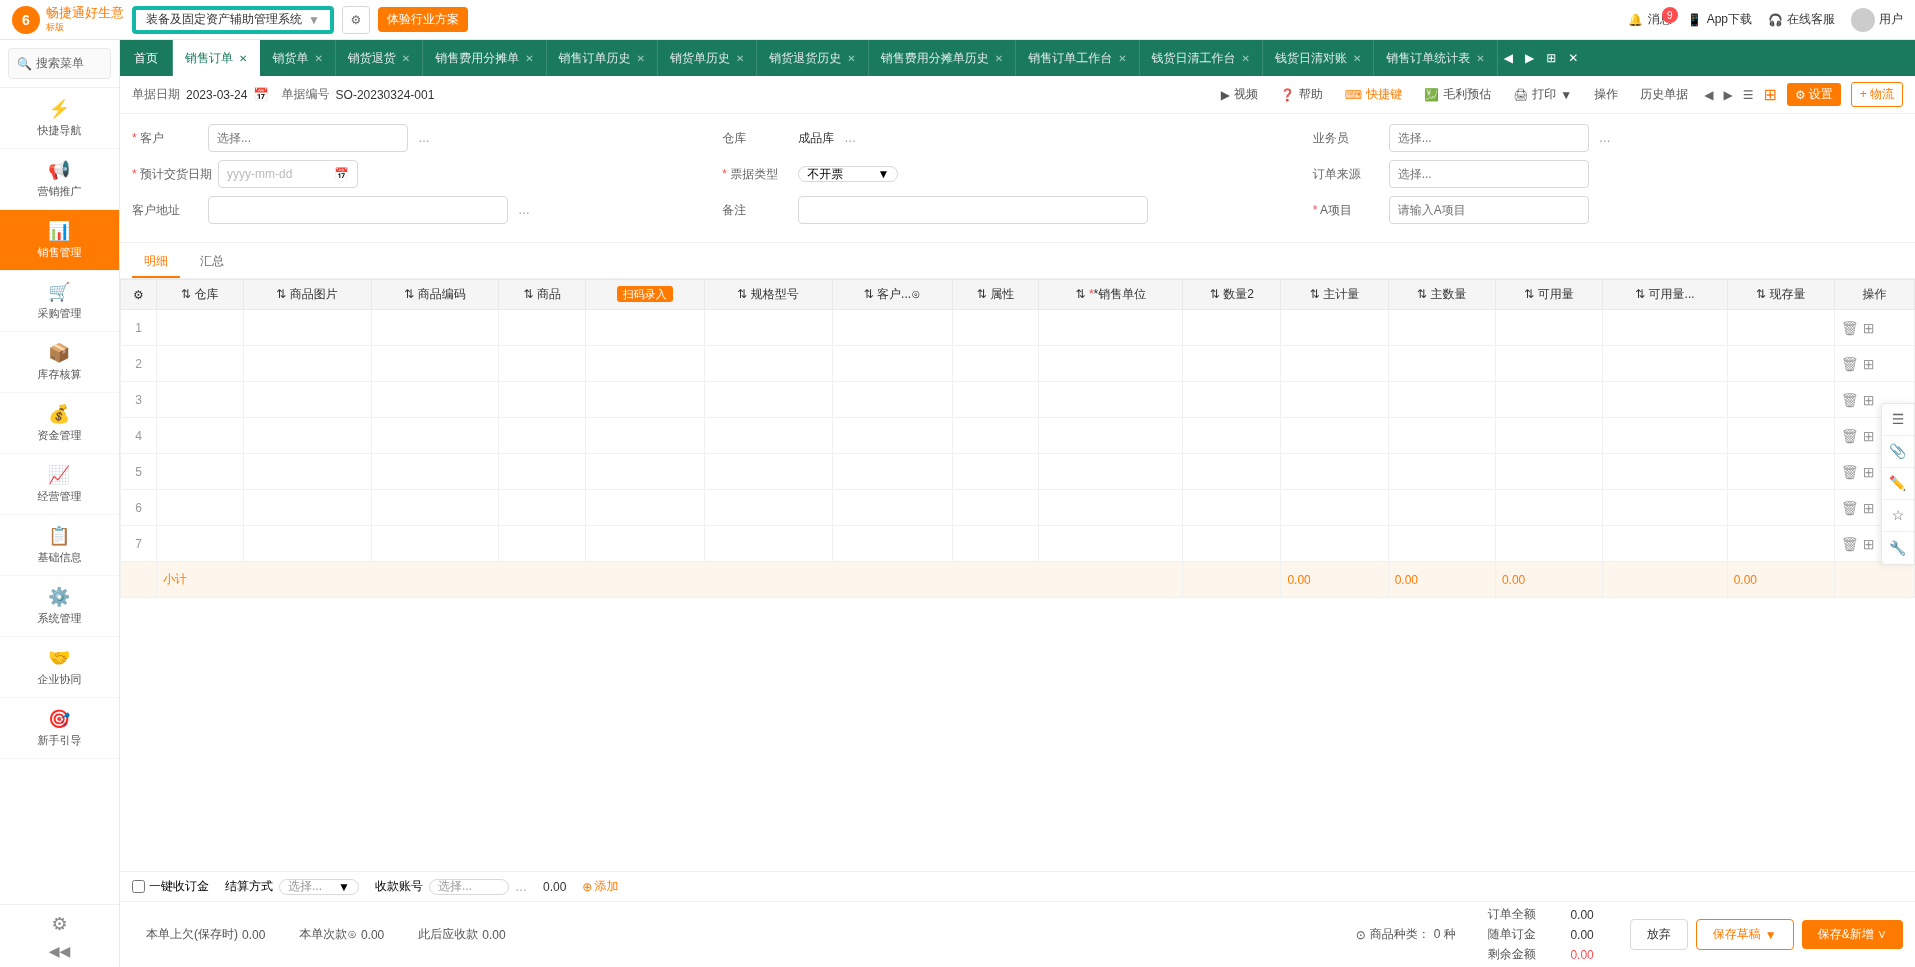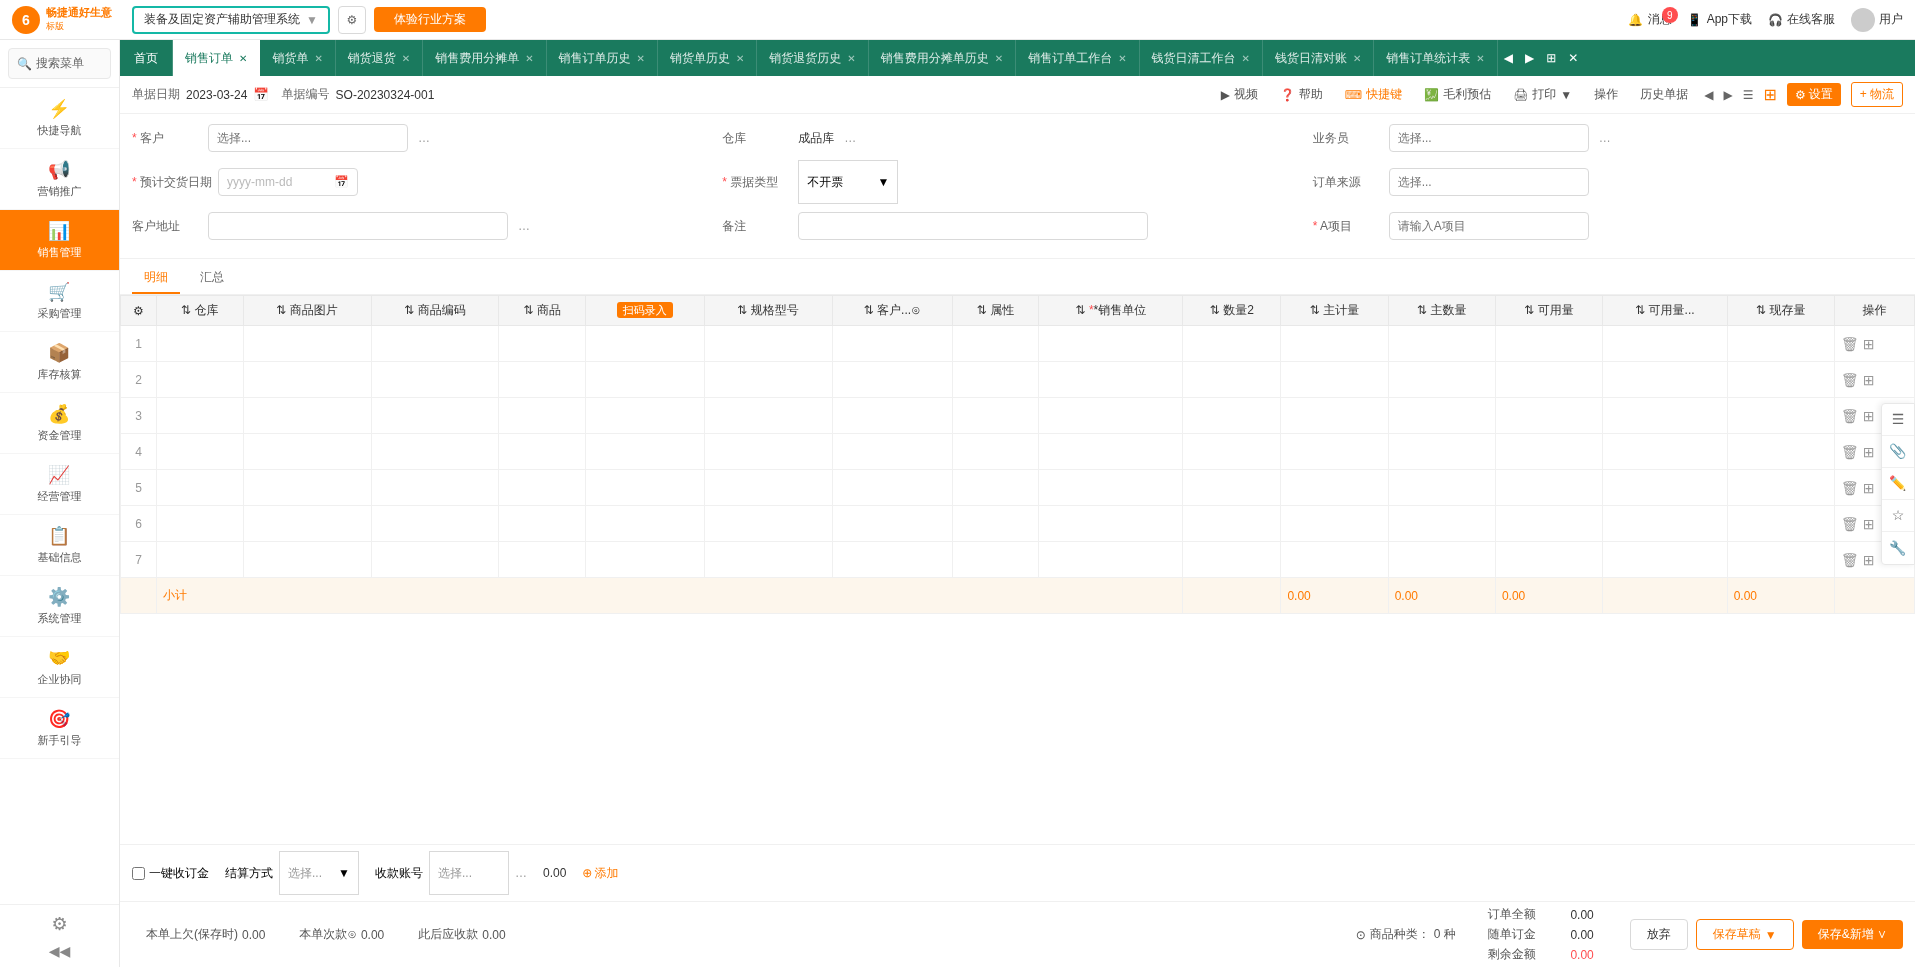--- a/index.html
+++ b/index.html
@@ -23,26 +23,26 @@
       flex-shrink: 0;
     }
     .logo-icon {
       width: 28px; height: 28px;
       background: #ff7a00;
       border-radius: 50%;
       display: flex; align-items: center; justify-content: center;
       color: #fff; font-size: 14px; font-weight: bold;
       margin-right: 6px;
     }
-    .logo-text { font-size: 11px; color: #ff7a00; line-height: 1.2; font-weight: bold; }
+    .logo-text { font-size: 13px; color: #ff7a00; line-height: 1.2; }
     .logo-sub { font-size: 9px; color: #ff7a00; }
     .app-title {
       display: flex; align-items: center;
       padding: 0 10px;
-      border: 2px solid #14b8a6;
+      border: 4px solid #14b8a6;
       border-radius: 4px;
       height: 28px;
       color: #333;
       cursor: pointer;
       margin-right: 8px;
     }
     .app-title .arrow { margin-left: 6px; color: #999; }
     .settings-btn {
       width: 28px; height: 28px;
       border: 1px solid #d9d9d9;
@@ -50,21 +50,21 @@
       display: flex; align-items: center; justify-content: center;
       cursor: pointer;
       margin-right: 8px;
       color: #666;
     }
     .industry-btn {
       background: #ff7a00;
       color: #fff;
       border: none;
       border-radius: 4px;
-      padding: 4px 20px;
+      padding: 4px 9px;
       cursor: pointer;
       font-size: 12px;
     }
     .top-right {
       margin-left: auto;
       display: flex;
       align-items: center;
       gap: 16px;
     }
     .top-right-item {
@@ -255,26 +255,26 @@
       padding: 4px 8px;
       color: #999;
       background: #fff;
       outline: none;
       height: 28px;
     }
     .field-more { color: #999; cursor: pointer; margin-left: 4px; }
     .field-select {
       display: flex; align-items: center;
       border: 1px solid #d9d9d9;
-      border-radius: 0;
+      border-radius: 8px;
       padding: 4px 8px;
       background: #fff;
       min-width: 100px;
       cursor: pointer;
-      height: 44px;
+      height: 16px;
       gap: 4px;
     }
     .field-select-val { flex: 1; }
     .field-date {
       display: flex; align-items: center;
       border: 1px solid #d9d9d9;
       border-radius: 4px;
       padding: 4px 8px;
       background: #fff;
       height: 28px; gap: 4px;

